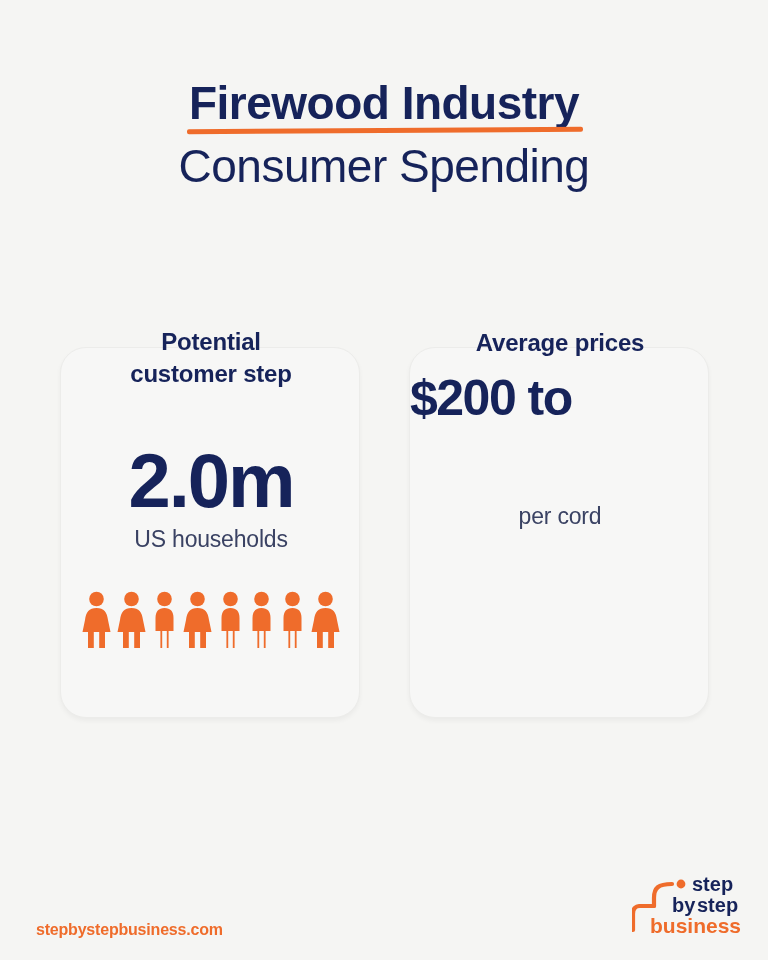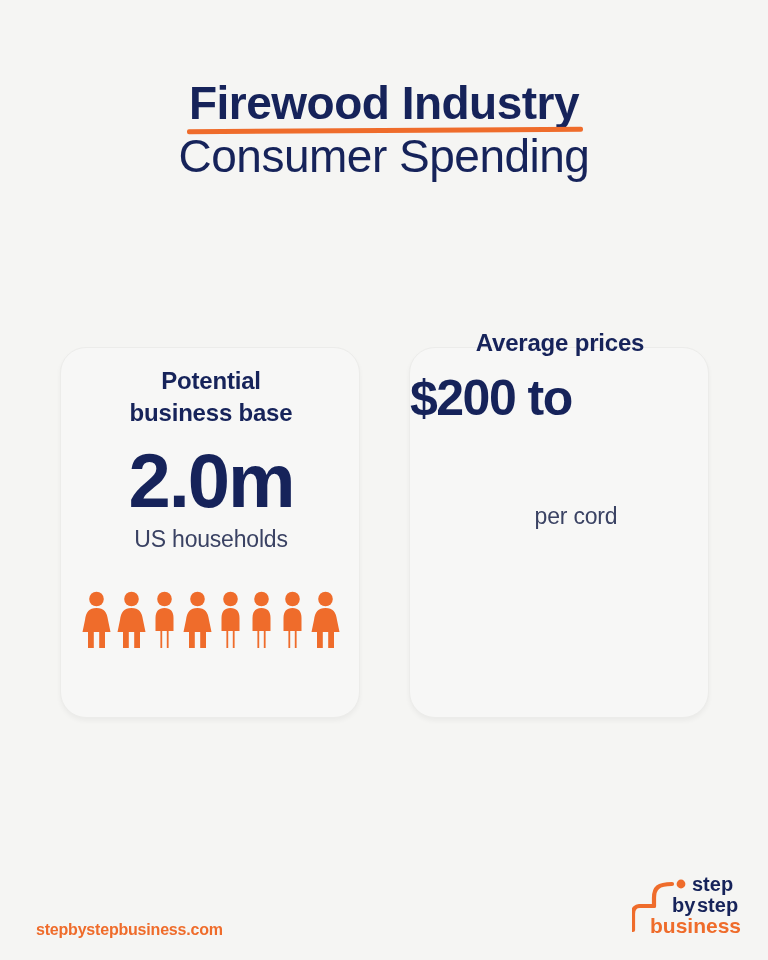--- a/index.html
+++ b/index.html
@@ -49,20 +49,21 @@
     left: -2px;
     right: -4px;
     bottom: -3px;
     height: 5px;
     background: #ef6c2b;
     border-radius: 2px;
     transform: rotate(-0.35deg);
   }
   .title-line2 {
     display: block;
+    margin-top: 10px;
     font-size: 46px;
     font-weight: normal;
     color: #16235a;
     letter-spacing: -0.5px;
     line-height: 1.15;
   }
 
   
   .card {
     position: absolute;
@@ -82,21 +83,21 @@
     position: absolute;
     left: 0;
     width: 300px;
     text-align: center;
     font-size: 24px;
     font-weight: bold;
     color: #16235a;
     line-height: 1.33;
     letter-spacing: -0.2px;
   }
-  .card-heading.two-line { top: -22px; margin-top: 39px; }
+  .card-heading.two-line { top: -22px; }
   .card-heading.one-line { top: -21px; }
 
   
   .big-number {
     position: absolute;
     top: 95px;
     left: 0;
     width: 300px;
     text-align: center;
     font-size: 76px;
@@ -139,21 +140,21 @@
     text-align: left;
     font-size: 50px;
     font-weight: bold;
     color: #16235a;
     letter-spacing: -1.5px;
     line-height: 0.96;
   }
   .price-sub {
     position: absolute;
     top: 155px;
-    left: 16px;
+    left: 0;
     width: 300px;
     text-align: center;
     font-size: 23px;
     font-weight: normal;
     color: #3a4263;
     letter-spacing: -0.2px;
   }
 
   .minichart {
     position: absolute;
@@ -230,21 +231,21 @@
     <span class="title-line1-wrap">
       <span class="title-line1">Firewood Industry</span>
       <span class="title-underline"></span>
     </span>
     <span class="title-line2">Consumer Spending</span>
   </div>
 
   <div class="card card-left">
     <div class="card-heading two-line">
       <span>Potential</span><br>
-      <span>business base</span>
+      <span>customer step</span>
     </div>
 
     <div class="big-number">2.0m</div>
     <div class="sub-label">US households</div>
 
     <div class="people-row">
 
       <span>
         <svg width="33" height="58" viewBox="0 0 33 58">
           <circle cx="16.5" cy="8" r="7.3" fill="#ef6c2b"></circle>

